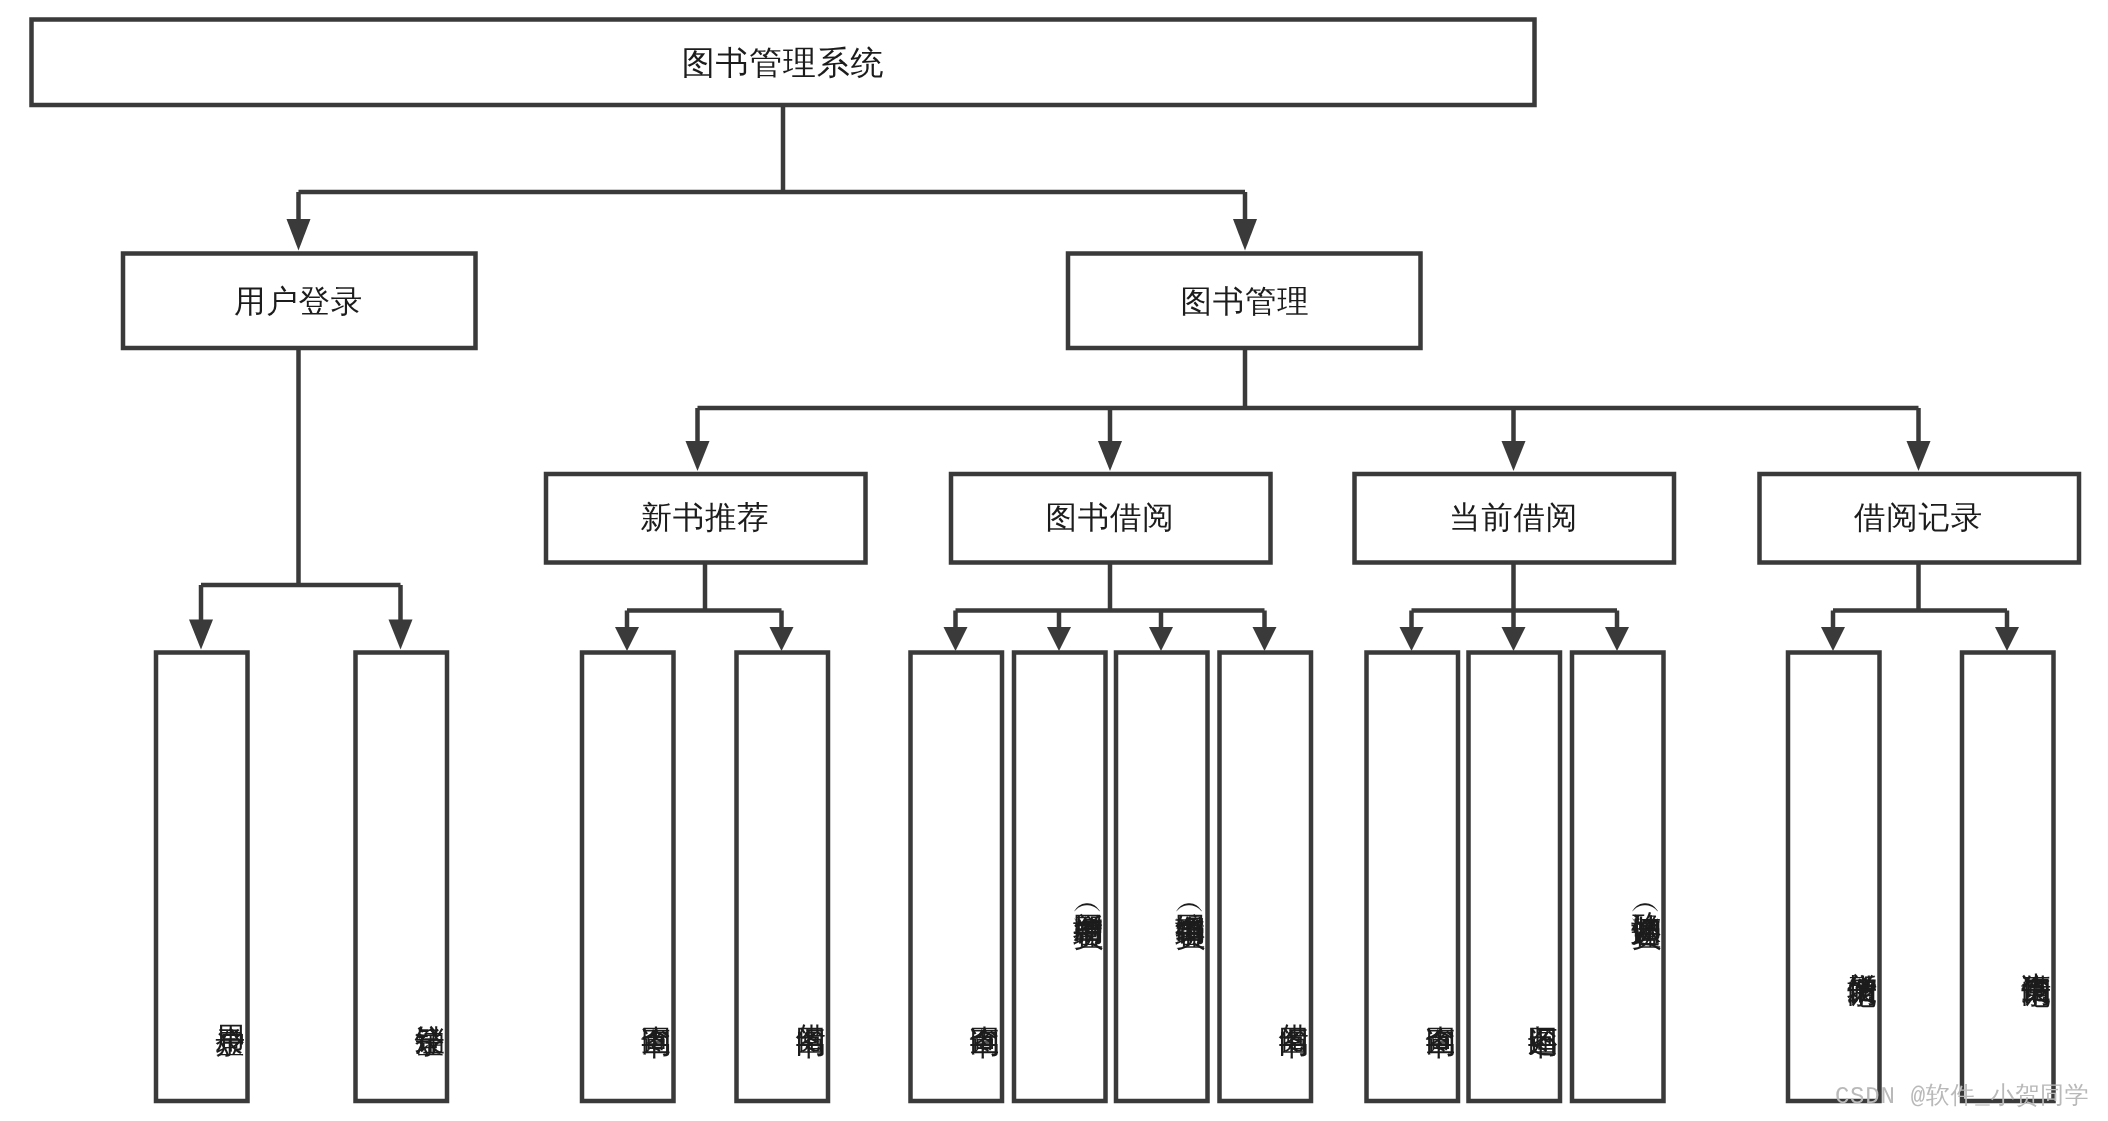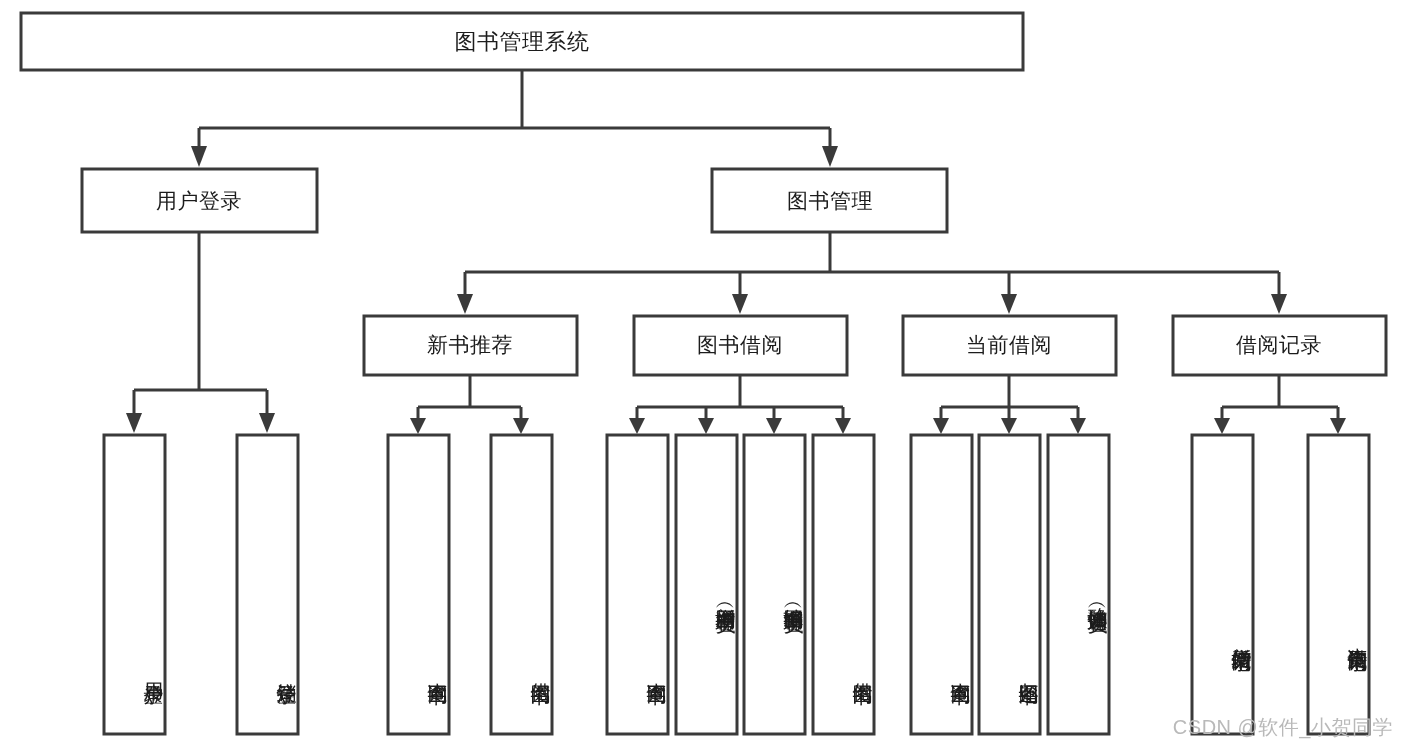--- a/index.html
+++ b/index.html
@@ -67,22 +67,22 @@
     white-space: nowrap;
     pointer-events: none;
     display: flex;
     align-items: flex-start;
     justify-content: center;
   }
   .watermark {
     position: absolute;
     right: 12px;
     bottom: 6px;
-    font-family: Liberation Sans, sans-serif;
-    font-size: 20px;
+    font-family: Liberation Mono, monospace;
+    font-size: 16px;
     color: #b9b9b9;
     letter-spacing: 0.5px;
     user-select: none;
     white-space: nowrap;
   }
 </style>
 </head>
 <body>
 
 <div id="diagram-root">

